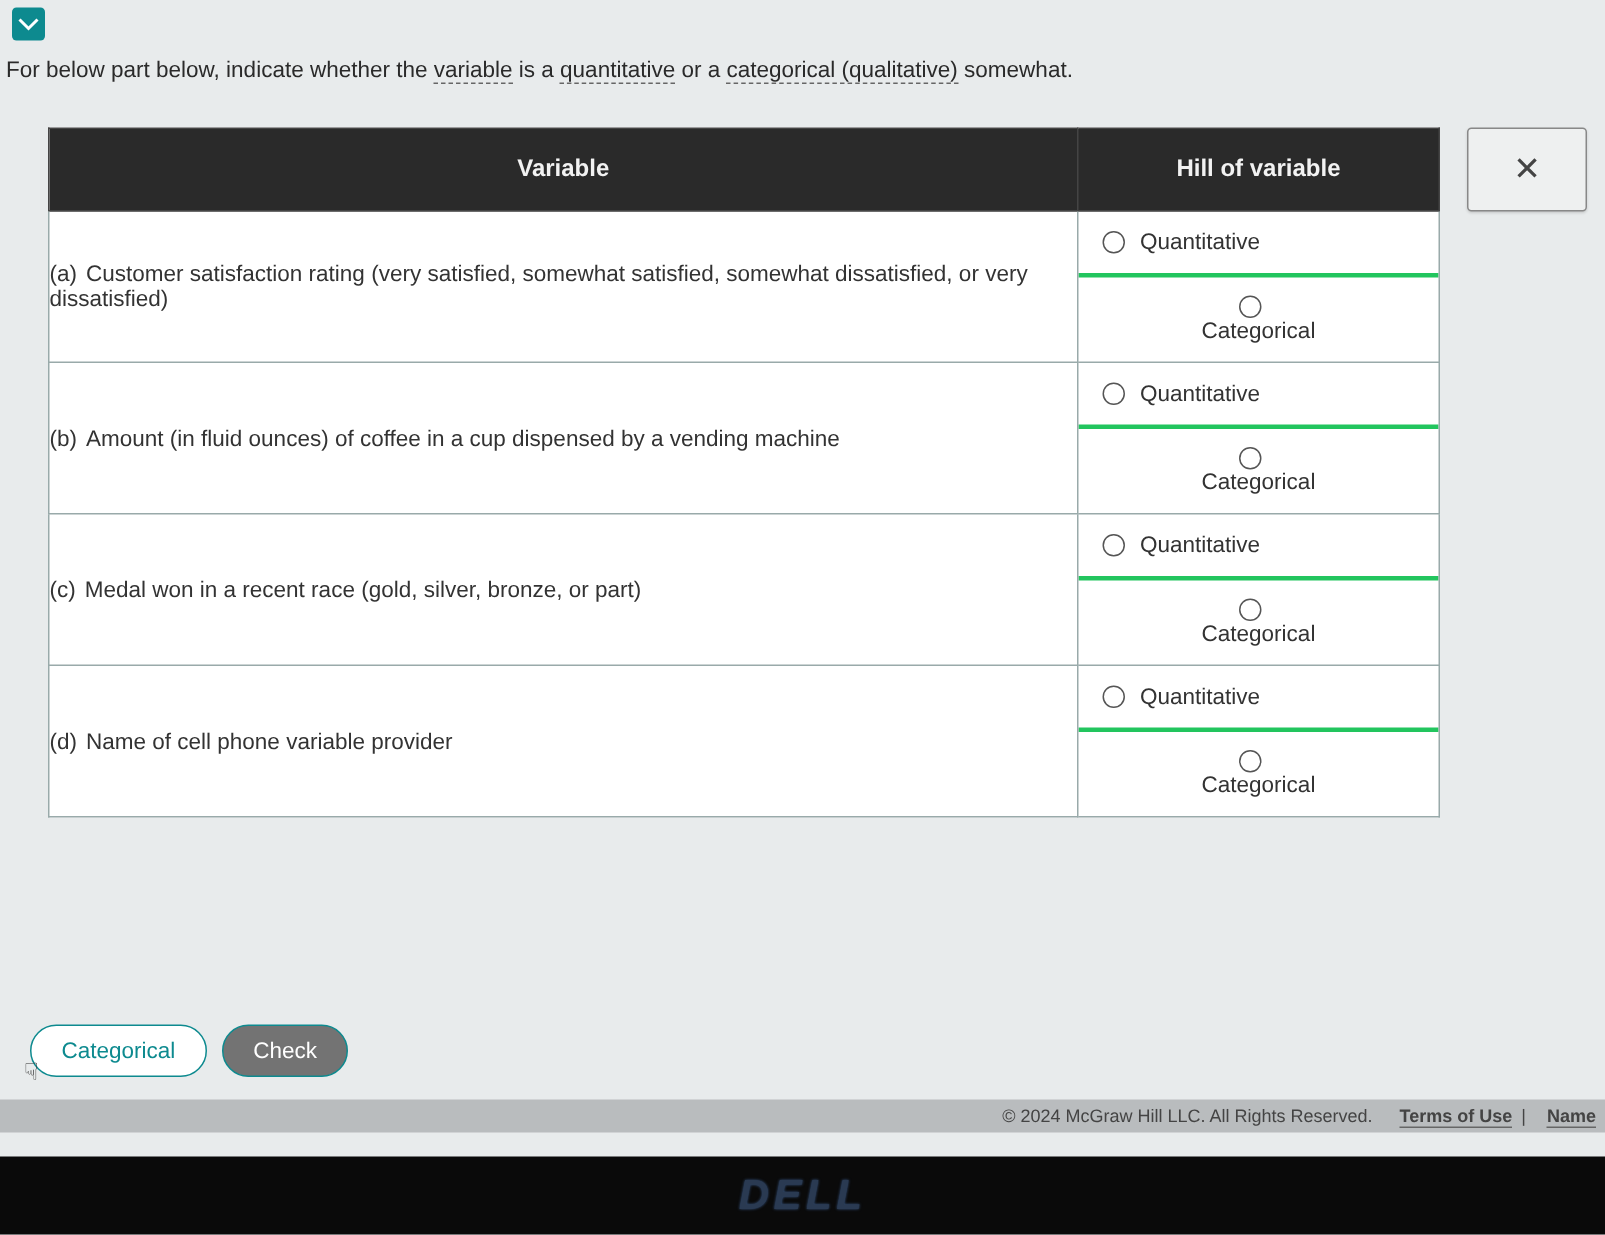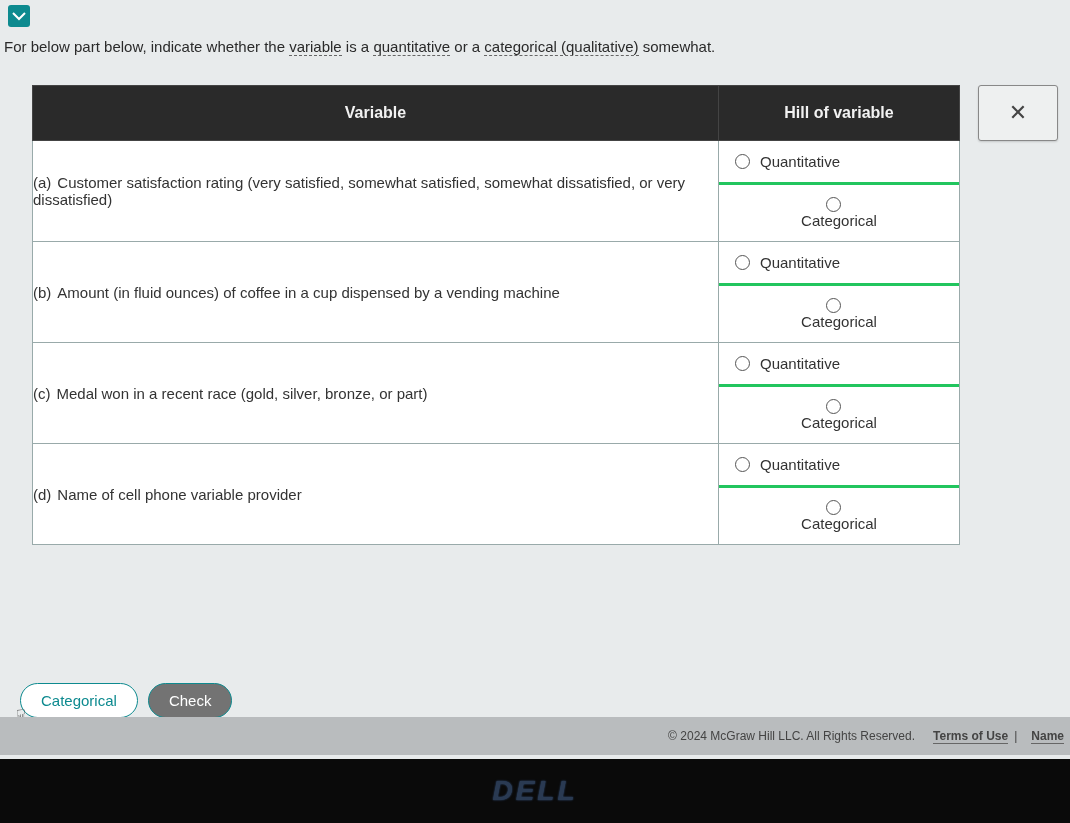--- a/index.html
+++ b/index.html
@@ -117,36 +117,36 @@
   }
   .btn.check {
     background: #737373;
     color: #fff;
   }
   .footer-bar {
     position: absolute;
     bottom: 68px;
     right: 0;
     left: 0;
-    height: 38px;
+    height: 22px;
     background: #b9bcbe;
     display: flex;
     justify-content: flex-end;
     align-items: center;
     padding-right: 6px;
     font-size: 12px;
     color: #444;
   }
   .footer-bar .link { color: #444; border-bottom: 1px solid #666; margin-left: 8px; font-weight: bold; }
   .black-strip {
     position: absolute;
     bottom: 0;
     left: 0;
     right: 0;
-    height: 64px;
+    height: 52px;
     background: #0a0a0a;
     display: flex;
     align-items: center;
     justify-content: center;
   }
   .dell-logo {
     font-size: 28px;
     font-weight: bold;
     letter-spacing: 3px;
     color: #2a3a52;

